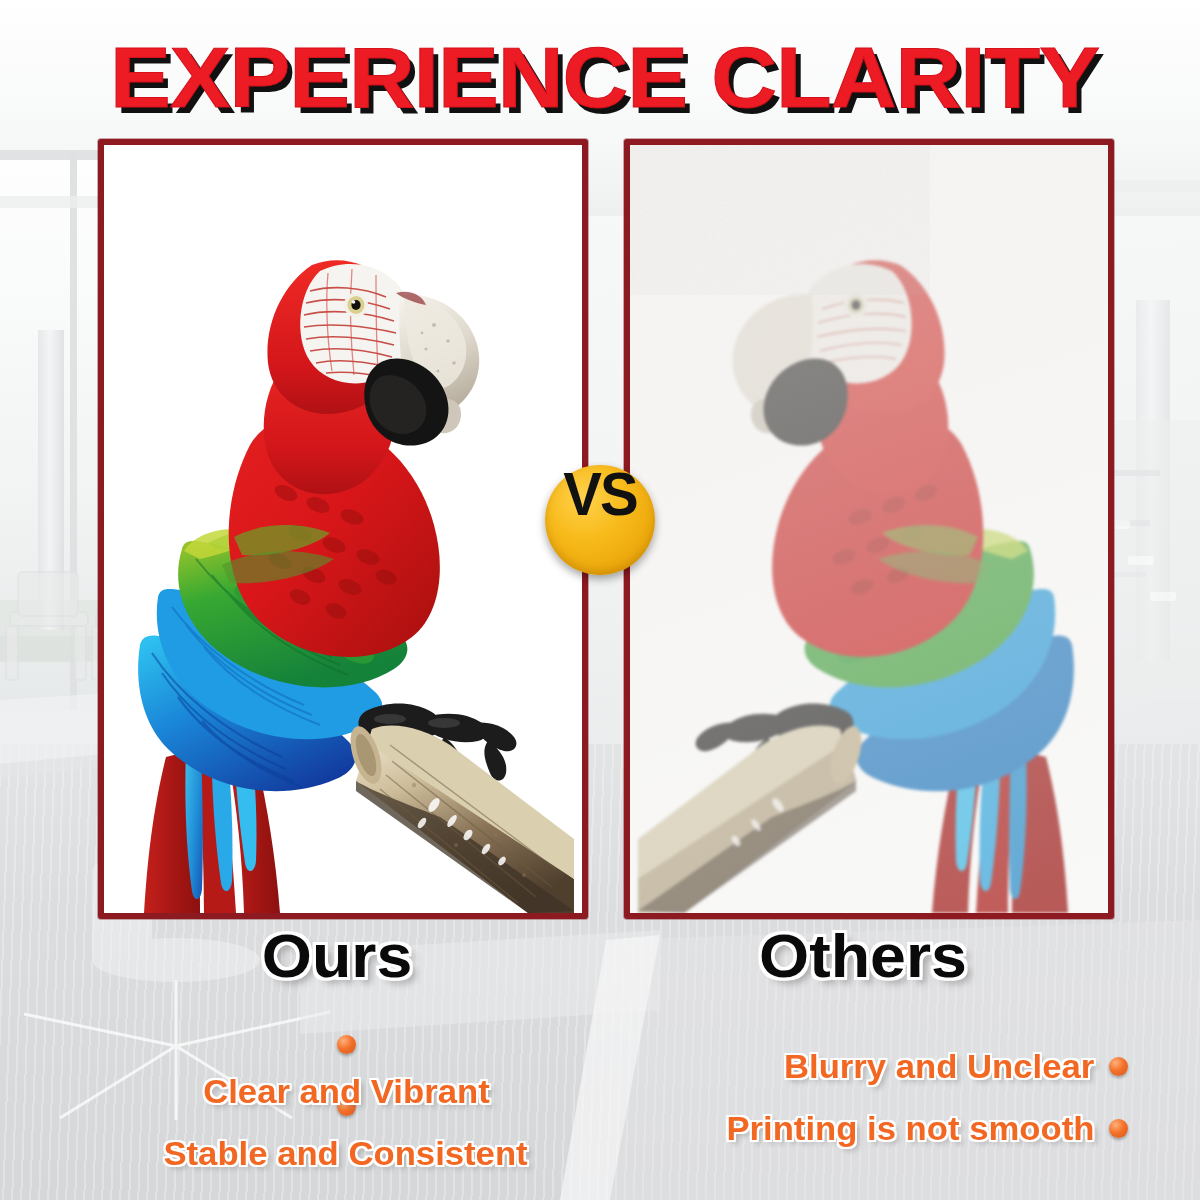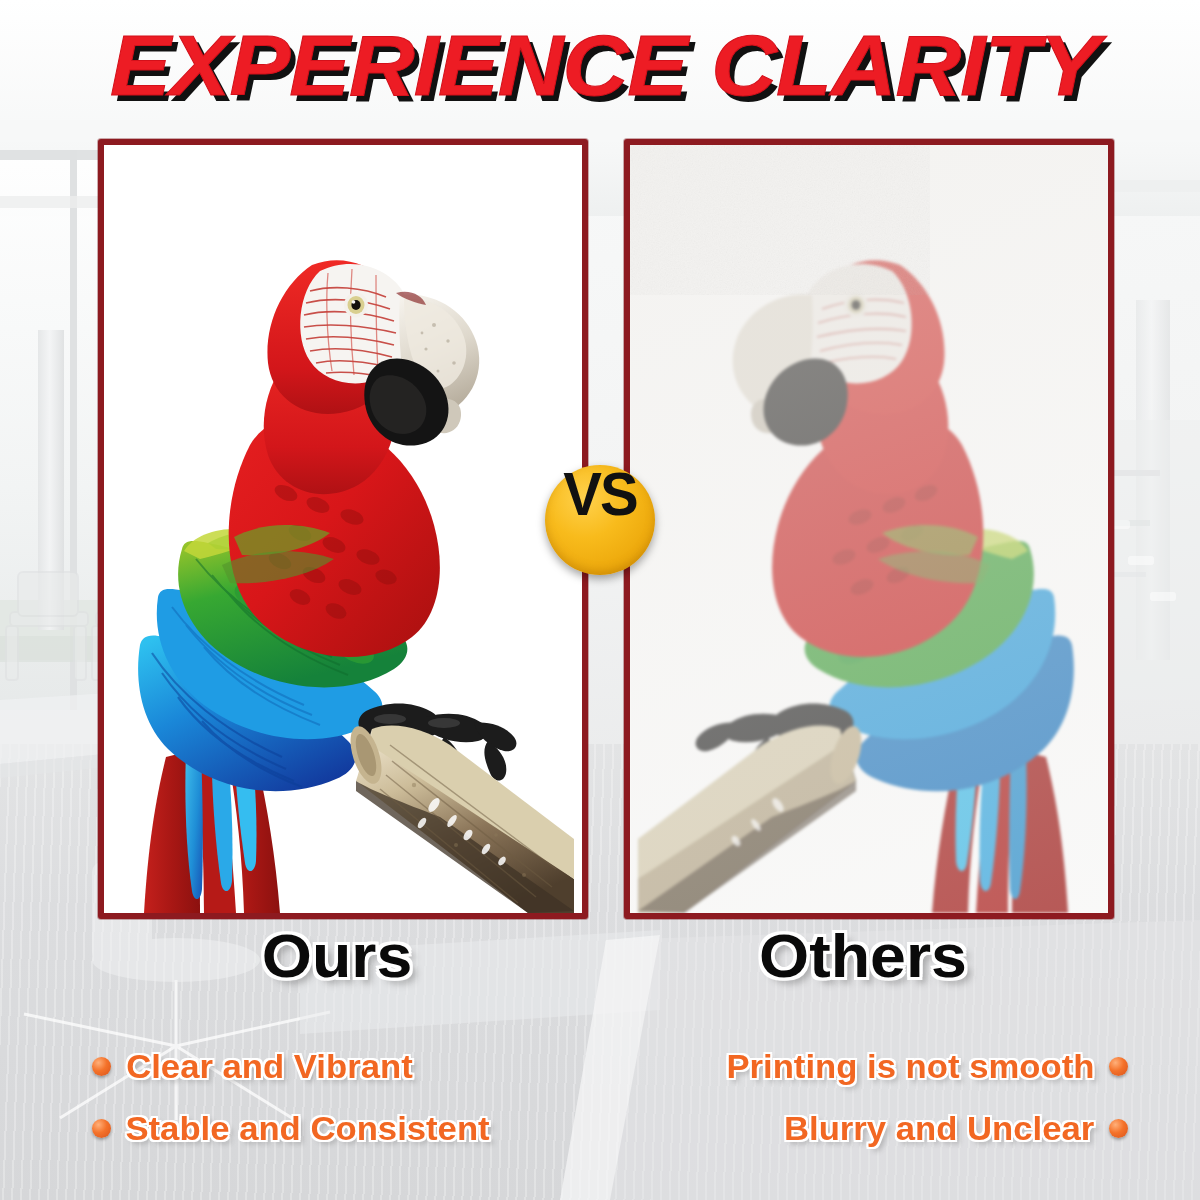--- a/index.html
+++ b/index.html
@@ -17,21 +17,21 @@
   #bg .floor{position:absolute;left:0;right:0;top:62%;bottom:0;
     background:linear-gradient(180deg,#e3e4e5 0%,#dcdddf 35%,#d6d7d9 100%);}
   #bg .floorlines{position:absolute;left:0;right:0;top:62%;bottom:0;
     background:repeating-linear-gradient(92deg,rgba(255,255,255,.55) 0 2px,rgba(0,0,0,0) 2px 9px);
     opacity:.5;}
   #bg .ceiling{position:absolute;left:0;right:0;top:0;height:18%;
     background:linear-gradient(180deg,#ffffff 0%,#f6f7f7 70%,#eef0f0 100%);}
 
   
   #title-bar{position:absolute;left:8px;right:0;top:10px;height:110px;z-index:6;
-    display:flex;align-items:center;justify-content:center;font-style:italic;}
+    display:flex;align-items:flex-end;justify-content:center;}
   #headline{
     font-size:86px;line-height:1;font-weight:bold;
     color:#ED1C24;
     letter-spacing:-1px;
     transform:scaleX(1.06);
     white-space:nowrap;
     text-shadow:5px 6px 0 #111111;
     -webkit-text-stroke:1px #d4101a;
   }
 
@@ -73,21 +73,21 @@
       6px 6px 7px rgba(90,90,90,.45);}
   #caption-left{left:98px;top:925px;}
   #caption-right{left:624px;top:925px;}
 
   
   .bullets{position:absolute;z-index:6;width:520px;}
   #bullets-left{left:80px;top:1035px;}
   #bullets-right{left:620px;top:1035px;}
   .bullet-row{display:flex;align-items:center;height:62px;gap:18px;}
   #bullets-right .bullet-row{flex-direction:row-reverse;}
-  #bullets-left .bullet-row{justify-content:flex-start;padding-left:12px;}
+  #bullets-left .bullet-row{justify-content:flex-start;padding-left:12px;flex-direction:column;}
   #bullets-right .bullet-row{justify-content:flex-start;padding-right:12px;}
   .dot{width:19px;height:19px;flex:0 0 19px;border-radius:50%;
     background:radial-gradient(circle at 34% 30%,#ffb07a 0%,#f4722a 45%,#d9531a 100%);
     box-shadow:0 2px 3px rgba(0,0,0,.3);}
   .btext{font-size:34px;font-weight:bold;color:#F26722;white-space:nowrap;
     transform:scaleX(1.02);
     text-shadow:
       -2px -2px 0 #fff, 2px -2px 0 #fff, -2px 2px 0 #fff, 2px 2px 0 #fff,
       0 -2px 0 #fff, 0 2px 0 #fff, -2px 0 0 #fff, 2px 0 0 #fff,
       4px 4px 5px rgba(120,120,120,.45);}
@@ -494,19 +494,19 @@
   </div>
   <div class="bullet-row">
     <span class="dot"></span>
     <span class="btext">Stable and Consistent</span>
   </div>
 </div>
 
 <div class="bullets" id="bullets-right">
   <div class="bullet-row">
     <span class="dot"></span>
-    <span class="btext">Printing is not smooth</span>
+    <span class="btext">Blurry and Unclear</span>
   </div>
   <div class="bullet-row">
     <span class="dot"></span>
-    <span class="btext">Blurry and Unclear</span>
+    <span class="btext">Printing is not smooth</span>
   </div>
 </div>
 
 </body></html>

